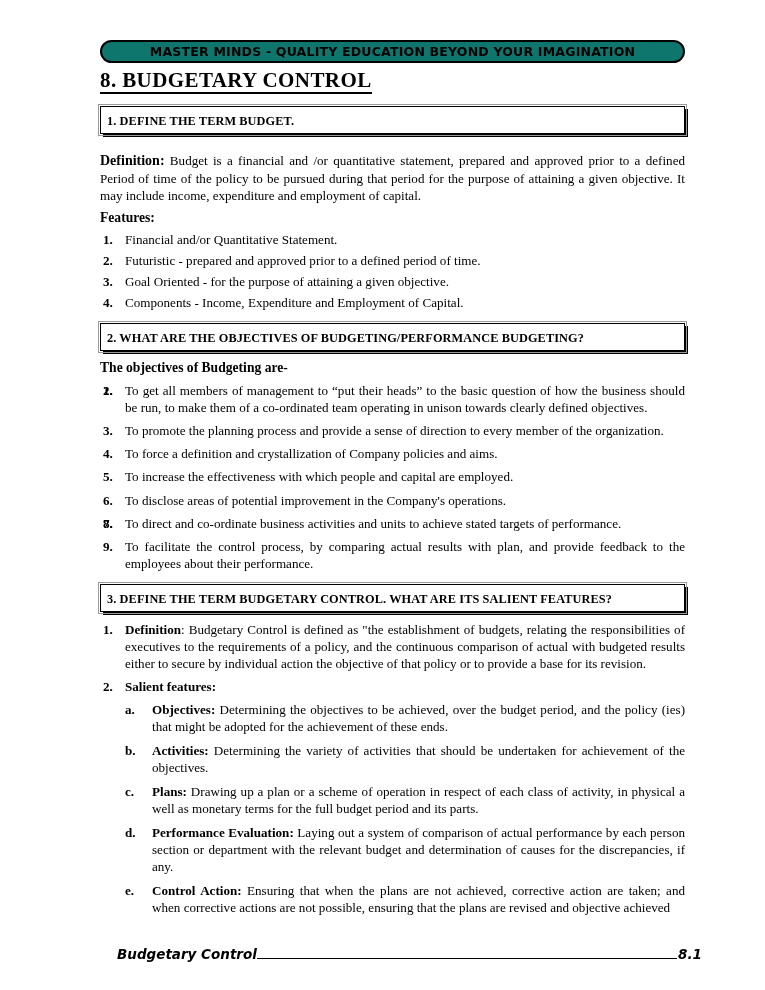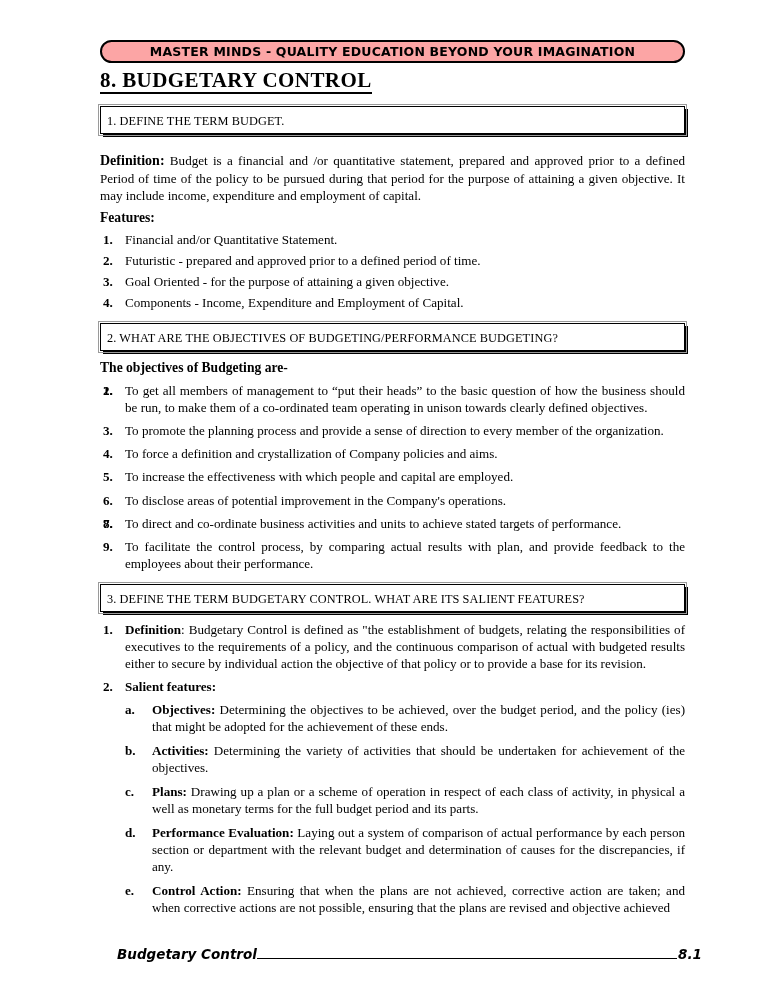--- a/index.html
+++ b/index.html
@@ -26,21 +26,21 @@
   
   .banner {
     box-sizing: border-box;
     width: 585px;
     height: 23px;
     border: 2px solid #000;
     border-radius: 14px;
     display: flex;
     align-items: center;
     justify-content: center;
-    background: #fca5a5;
+    background: #0f766e;
   }
   .banner-text {
     font-family: "DejaVu Sans", sans-serif;
     font-size: 12.5px;
     font-weight: bold;
     letter-spacing: 0.2px;
     white-space: nowrap;
   }
 
   
@@ -70,21 +70,21 @@
     padding: 4px 0 4px 6px;
     margin-top: 12px;
     margin-bottom: 9px;
     box-shadow: 3px 3px 0 0 #000;
     outline: 1px solid #9a9a9a;
     outline-offset: 1px;
   }
   .qbox-text {
     font-family: "Liberation Serif", serif;
     font-size: 12.3px;
-    font-weight: normal;
+    font-weight: bold;
     letter-spacing: 0.1px;
     line-height: 1.2;
     text-align: right;
   }
 
   
   .para {
     font-size: 13.1px;
     line-height: 1.30;
     text-align: justify;

